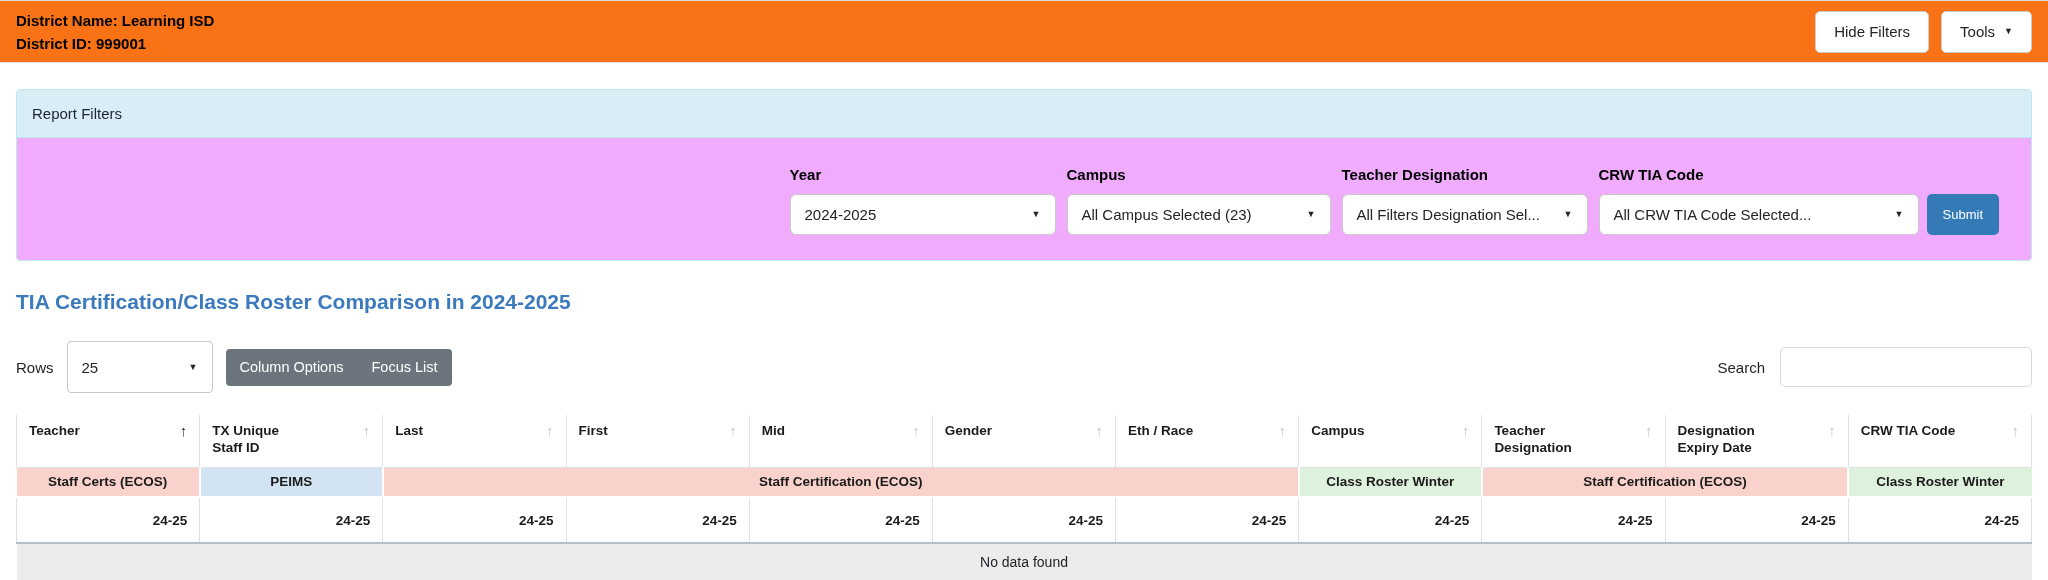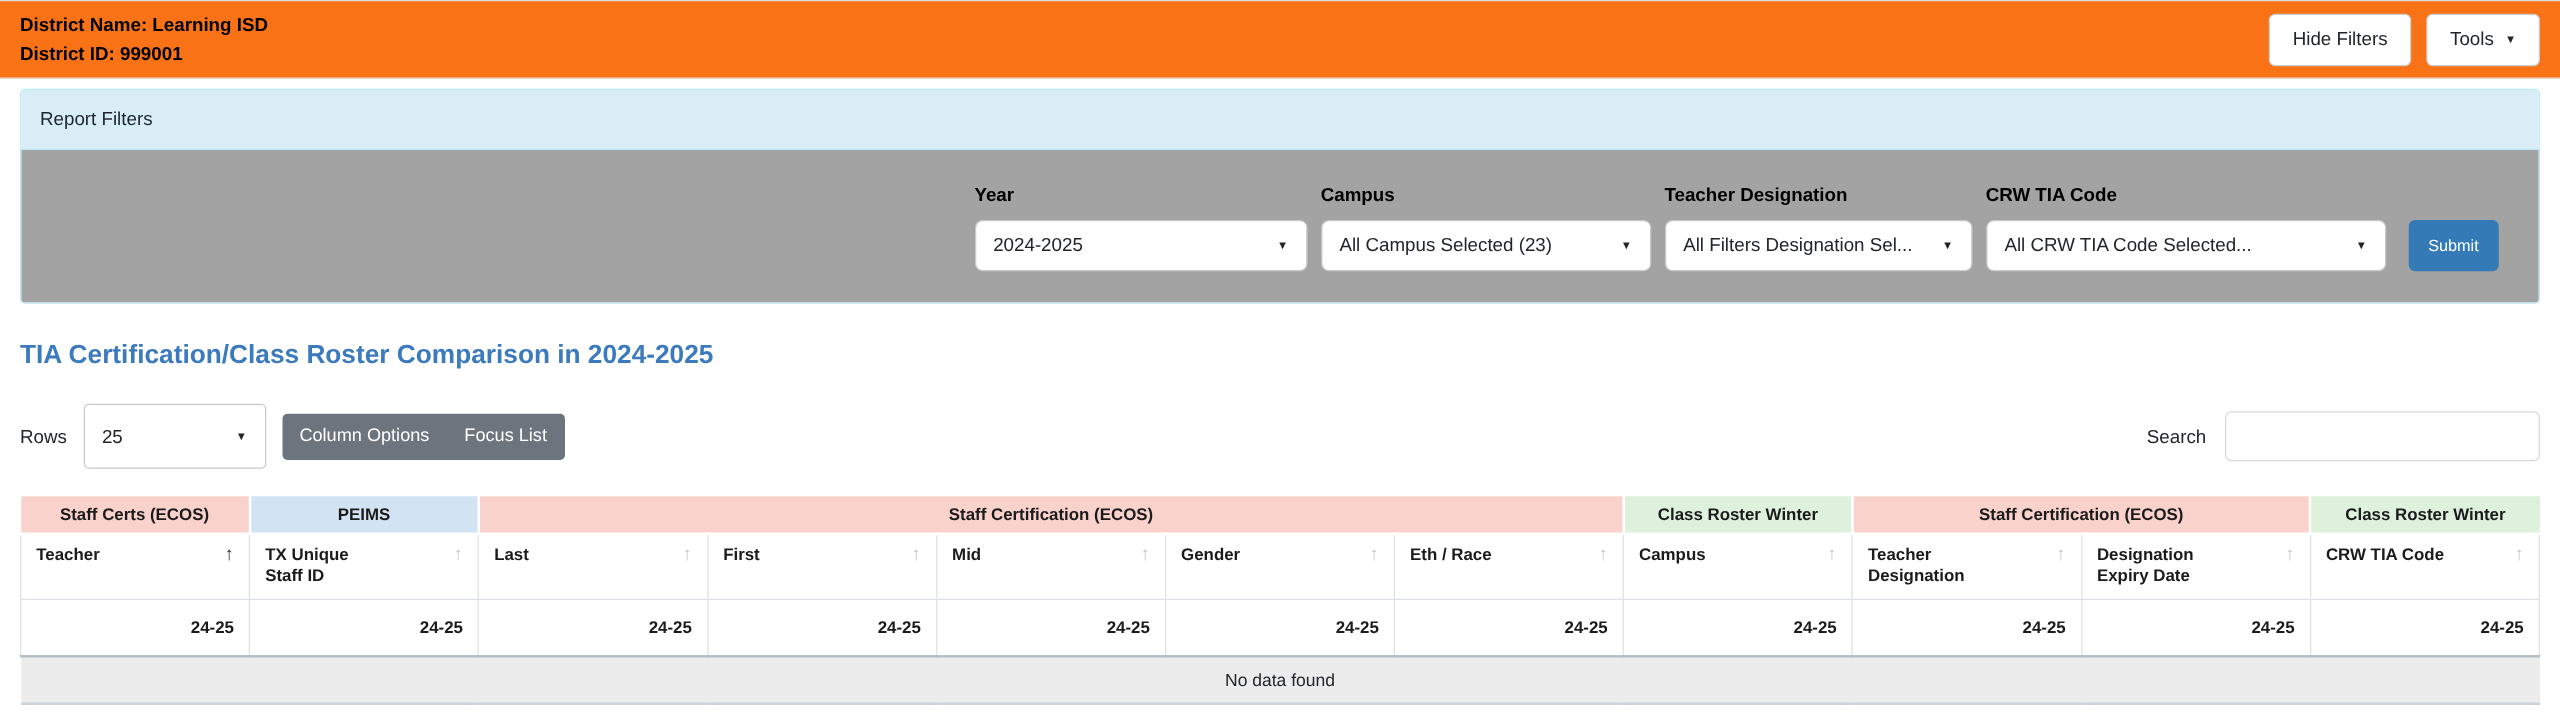--- a/index.html
+++ b/index.html
@@ -42,38 +42,38 @@
     align-items: center;
     gap: 9px;
   }
   .caret-down { font-size: 9px; line-height: 1; color: #212529; }
 
   
   .content { padding: 0 16px; }
 
   
   .panel {
-    margin-top: 8px;
+    margin-top: 26px;
     border: 1px solid #bce8f1;
     border-radius: 4px;
     overflow: hidden;
   }
   .panel-heading {
     background: #d9edf7;
     padding: 15px 15px;
     font-size: 15px;
     color: #1b2430;
     border-bottom: 1px solid #bce8f1;
   }
   .panel-body {
-    background: #a3a3a3;
+    background: #f0abfc;
     display: flex;
     justify-content: flex-end;
     align-items: flex-end;
-    gap: 18px;
+    gap: 8px;
     padding: 28px 32px 25px 16px;
   }
   #filter-groups { display: flex; gap: 11px; align-items: flex-end; }
   .filter-group { display: flex; flex-direction: column; gap: 11px; }
   .filter-label { font-size: 15px; font-weight: bold; color: #000; }
   .select-box {
     height: 41px;
     border: 1px solid #c9c9c9;
     border-radius: 6px;
     background: #fff;
@@ -300,95 +300,95 @@
         <col style="width: 9.09091%;">
         <col style="width: 9.09091%;">
         <col style="width: 9.09091%;">
         <col style="width: 9.09091%;">
         <col style="width: 9.09091%;">
         <col style="width: 9.09091%;">
         <col style="width: 9.09091%;">
       </colgroup>
     <thead>
       <tr>
+          <th class="col-th">
+            <div class="th-inner">
+              <span class="th-label">Teacher</span>
+              <span class="sort-arrow active">↑</span>
+            </div>
+          </th>
+          <th class="col-th">
+            <div class="th-inner">
+              <span class="th-label stacked">TX Unique Staff ID</span>
+              <span class="sort-arrow">↑</span>
+            </div>
+          </th>
+          <th class="col-th">
+            <div class="th-inner">
+              <span class="th-label">Last</span>
+              <span class="sort-arrow">↑</span>
+            </div>
+          </th>
+          <th class="col-th">
+            <div class="th-inner">
+              <span class="th-label">First</span>
+              <span class="sort-arrow">↑</span>
+            </div>
+          </th>
+          <th class="col-th">
+            <div class="th-inner">
+              <span class="th-label">Mid</span>
+              <span class="sort-arrow">↑</span>
+            </div>
+          </th>
+          <th class="col-th">
+            <div class="th-inner">
+              <span class="th-label">Gender</span>
+              <span class="sort-arrow">↑</span>
+            </div>
+          </th>
+          <th class="col-th">
+            <div class="th-inner">
+              <span class="th-label">Eth / Race</span>
+              <span class="sort-arrow">↑</span>
+            </div>
+          </th>
+          <th class="col-th">
+            <div class="th-inner">
+              <span class="th-label">Campus</span>
+              <span class="sort-arrow">↑</span>
+            </div>
+          </th>
+          <th class="col-th">
+            <div class="th-inner">
+              <span class="th-label stacked">Teacher Designation</span>
+              <span class="sort-arrow">↑</span>
+            </div>
+          </th>
+          <th class="col-th">
+            <div class="th-inner">
+              <span class="th-label stacked">Designation Expiry Date</span>
+              <span class="sort-arrow">↑</span>
+            </div>
+          </th>
+          <th class="col-th">
+            <div class="th-inner">
+              <span class="th-label">CRW TIA Code</span>
+              <span class="sort-arrow">↑</span>
+            </div>
+          </th>
+        </tr>
+      <tr>
           <th class="group-th" colspan="1" style="background: rgb(249, 210, 203);">Staff Certs (ECOS)</th>
           <th class="group-th" colspan="1" style="background: rgb(210, 228, 243);">PEIMS</th>
           <th class="group-th" colspan="5" style="background: rgb(249, 210, 203);">Staff Certification (ECOS)</th>
           <th class="group-th" colspan="1" style="background: rgb(222, 241, 221);">Class Roster Winter</th>
           <th class="group-th" colspan="2" style="background: rgb(249, 210, 203);">Staff Certification (ECOS)</th>
           <th class="group-th" colspan="1" style="background: rgb(222, 241, 221);">Class Roster Winter</th>
         </tr>
-      <tr>
-          <th class="col-th">
-            <div class="th-inner">
-              <span class="th-label">Teacher</span>
-              <span class="sort-arrow active">↑</span>
-            </div>
-          </th>
-          <th class="col-th">
-            <div class="th-inner">
-              <span class="th-label stacked">TX Unique Staff ID</span>
-              <span class="sort-arrow">↑</span>
-            </div>
-          </th>
-          <th class="col-th">
-            <div class="th-inner">
-              <span class="th-label">Last</span>
-              <span class="sort-arrow">↑</span>
-            </div>
-          </th>
-          <th class="col-th">
-            <div class="th-inner">
-              <span class="th-label">First</span>
-              <span class="sort-arrow">↑</span>
-            </div>
-          </th>
-          <th class="col-th">
-            <div class="th-inner">
-              <span class="th-label">Mid</span>
-              <span class="sort-arrow">↑</span>
-            </div>
-          </th>
-          <th class="col-th">
-            <div class="th-inner">
-              <span class="th-label">Gender</span>
-              <span class="sort-arrow">↑</span>
-            </div>
-          </th>
-          <th class="col-th">
-            <div class="th-inner">
-              <span class="th-label">Eth / Race</span>
-              <span class="sort-arrow">↑</span>
-            </div>
-          </th>
-          <th class="col-th">
-            <div class="th-inner">
-              <span class="th-label">Campus</span>
-              <span class="sort-arrow">↑</span>
-            </div>
-          </th>
-          <th class="col-th">
-            <div class="th-inner">
-              <span class="th-label stacked">Teacher Designation</span>
-              <span class="sort-arrow">↑</span>
-            </div>
-          </th>
-          <th class="col-th">
-            <div class="th-inner">
-              <span class="th-label stacked">Designation Expiry Date</span>
-              <span class="sort-arrow">↑</span>
-            </div>
-          </th>
-          <th class="col-th">
-            <div class="th-inner">
-              <span class="th-label">CRW TIA Code</span>
-              <span class="sort-arrow">↑</span>
-            </div>
-          </th>
-        </tr>
     </thead>
     <tbody>
       <tr>
           <td class="filter-td">24-25</td>
           <td class="filter-td">24-25</td>
           <td class="filter-td">24-25</td>
           <td class="filter-td">24-25</td>
           <td class="filter-td">24-25</td>
           <td class="filter-td">24-25</td>
           <td class="filter-td">24-25</td>

